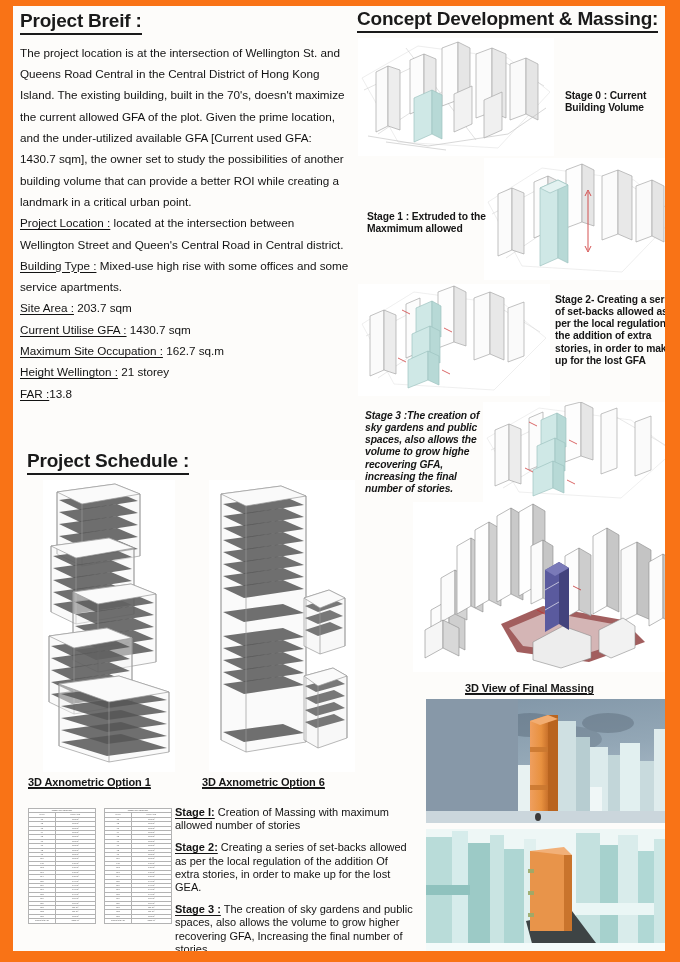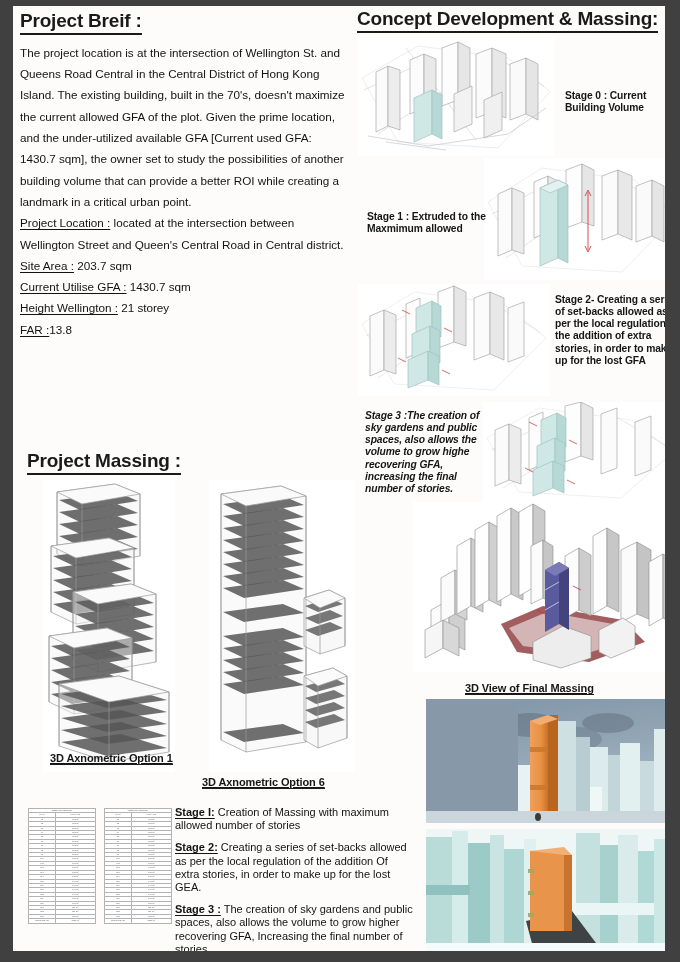--- a/index.html
+++ b/index.html
@@ -4,21 +4,21 @@
 <style>
   * { box-sizing: border-box; margin: 0; padding: 0; }
   html, body {
     width: 680px; height: 962px;
     background: #d98b6e;
     font-family: "Liberation Sans", sans-serif;
     overflow: hidden;
   }
   #board {
     position: absolute; inset: 0;
-    background: #404040;
+    background: #f97316;
     padding: 6px 15px 11px 13px;
   }
   #sheet {
     width: 100%; height: 100%;
     background: #fdfcfa;
     position: relative;
     overflow: hidden;
   }
 
   
@@ -90,36 +90,42 @@
   <div class="col-left">
 
     <div class="heading h-main">Project Breif :</div>
 
     <div class="brief-body">
       <p>The project location is at the intersection of Wellington St. and Queens Road Central in the Central District of Hong Kong Island. The existing building, built in the 70's, doesn't maximize the current allowed GFA of the plot. Given the prime location, and the under-utilized available GFA [Current used GFA: 1430.7 sqm], the owner set to study the possibilities of another building volume that can provide a better ROI while creating a landmark in a critical urban point.</p>
       <div class="spec">
         <span class="u">Project Location :</span><span> located at the intersection between Wellington Street and Queen's Central Road in Central district.</span>
       </div>
       <div class="spec">
+        <span class="u">Building Type :</span><span> Mixed-use high rise with some offices and some service apartments.</span>
+      </div>
+      <div class="spec">
         <span class="u">Site Area :</span><span> 203.7 sqm</span>
       </div>
       <div class="spec">
         <span class="u">Current Utilise GFA  :</span><span> 1430.7 sqm</span>
+      </div>
+      <div class="spec">
+        <span class="u">Maximum Site Occupation :</span><span> 162.7 sq.m</span>
       </div>
       <div class="spec">
         <span class="u">Height Wellington :</span><span> 21 storey</span>
       </div>
       <div class="spec">
         <span class="u">FAR :</span><span>13.8</span>
       </div>
     </div>
   </div>
 
   <div style="position:absolute; left:14px; top:444px;">
-    <div class="heading h-main">Project Massing :</div>
+    <div class="heading h-main">Project Schedule :</div>
   </div>
 
   <div style="position:absolute; left:30px; top:474px;">
     <svg width="132" height="292" viewBox="0 0 132 292" class="axo-img">
       <g stroke="#9a9a9a" stroke-width="0.7" fill="none">
 
         <g>
           <path d="M14 12 L72 4 L97 14 L97 76 L39 86 L14 74 Z" fill="#f4f4f4" fill-opacity="0.5"></path>
           <g fill="#565656" stroke="none">
             <path d="M16 20 L74 12 L95 21 L37 30 Z" opacity="0.85"></path>
@@ -231,21 +237,21 @@
             <path d="M96 230 L125 222 L136 228 L107 236 Z" opacity="0.8"></path>
             <path d="M96 242 L125 234 L136 240 L107 248 Z" opacity="0.8"></path>
           </g>
           <path d="M95 196 L124 188 L138 196 L109 206 Z" fill="#fafafa"></path>
           <path d="M109 206 L109 268 M138 196 L138 258"></path>
         </g>
       </g>
     </svg>
   </div>
 
-  <div style="position:absolute; left:15px; top:742px;margin-left:22px;">
+  <div style="position:absolute; left:15px; top:766px;">
     <span class="cap-under">3D Axnometric Option 1</span>
   </div>
   <div style="position:absolute; left:189px; top:766px;">
     <span class="cap-under">3D Axnometric Option 6</span>
   </div>
 
   <div style="position:absolute; left:15px; top:802px;" class="sched-wrap">
     <table class="sched">
       <thead>
         <tr>

